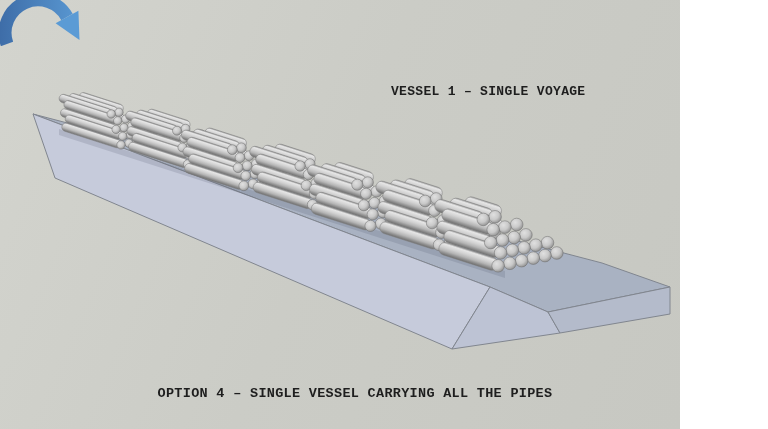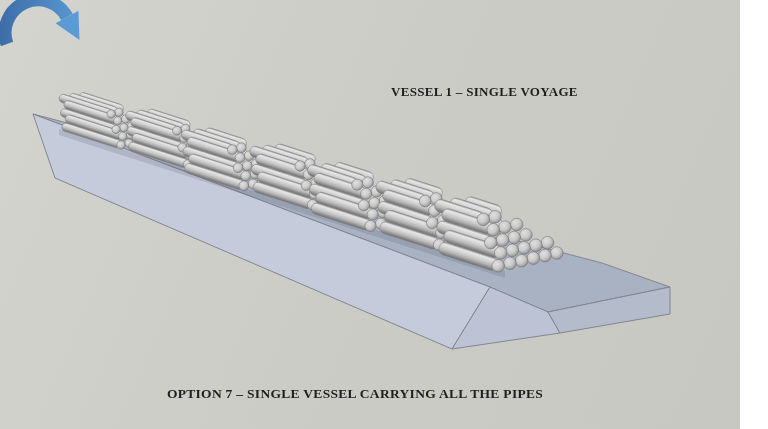--- a/index.html
+++ b/index.html
@@ -1,20 +1,20 @@
 <!DOCTYPE html>
 <html><head>
 <meta charset="utf-8">
 <style>
   html,body{margin:0;padding:0;}
   .stage{
     position:relative;
-    width:740px;height:429px;
+    width:680px;height:429px;
     overflow:hidden;
-    font-family:Liberation Serif, serif;
+    font-family:Liberation Mono, monospace;
   }
   .stage svg{position:absolute;left:0;top:0;}
   .vessel-label{
     position:absolute;
     left:391px;top:84px;
     font-size:13px;font-weight:bold;
     letter-spacing:.3px;
     white-space:nowrap;
   }
   .arrow{
@@ -393,14 +393,14 @@
     <defs>
       <linearGradient id="ag" x1="0" y1="0" x2="84" y2="0" gradientUnits="userSpaceOnUse">
         <stop id="ag0" offset="0" stop-color="#3e6da8"></stop>
         <stop id="ag1" offset="1" stop-color="#5b9bd5"></stop>
       </linearGradient>
     </defs>
     <path id="arrow-arc" d="M 7 44 A 33 33 0 0 1 67 17" fill="none" stroke="url(#ag)" stroke-width="13"></path>
     <polygon id="arrow-head" points="55.6,23.2 78.4,10.8 79.5,39.9" fill="#5b9bd5"></polygon>
   </svg>
 
-  <div class="caption">OPTION 7 – SINGLE VESSEL CARRYING ALL THE PIPES</div>
+  <div class="caption">OPTION 4 – SINGLE VESSEL CARRYING ALL THE PIPES</div>
 </div>
 
 </body></html>

